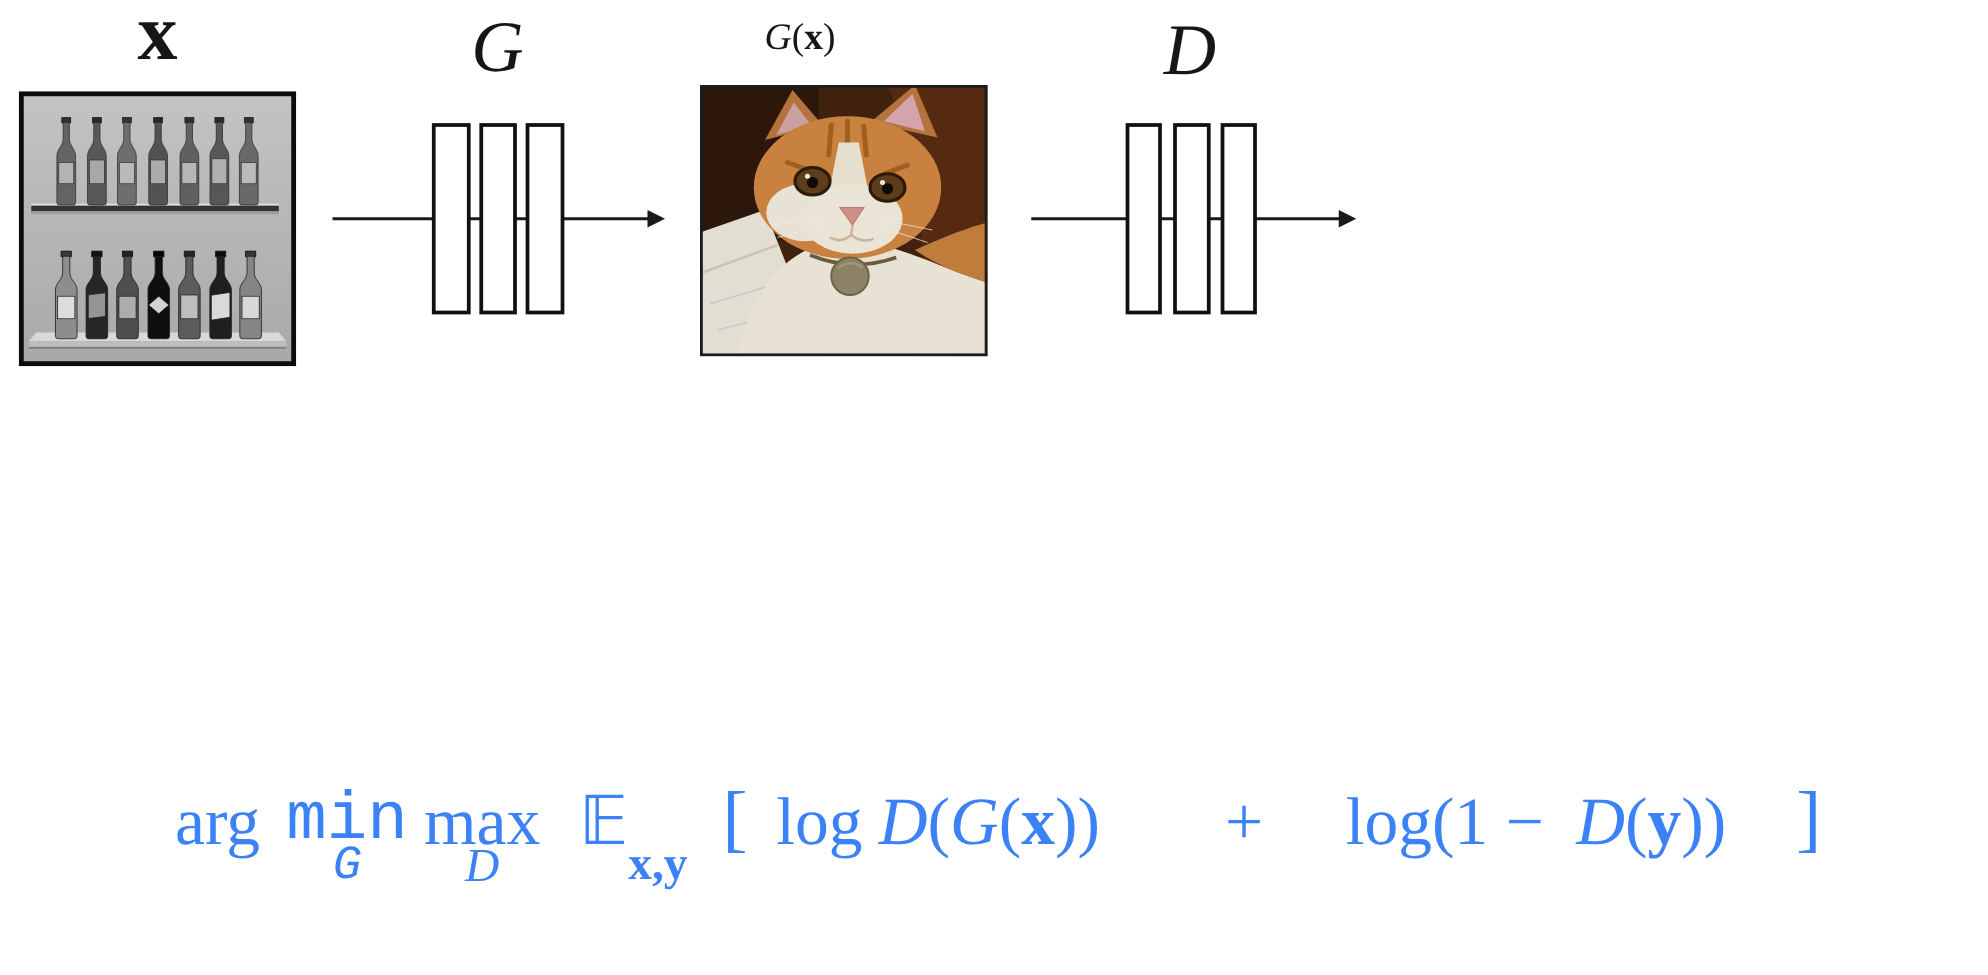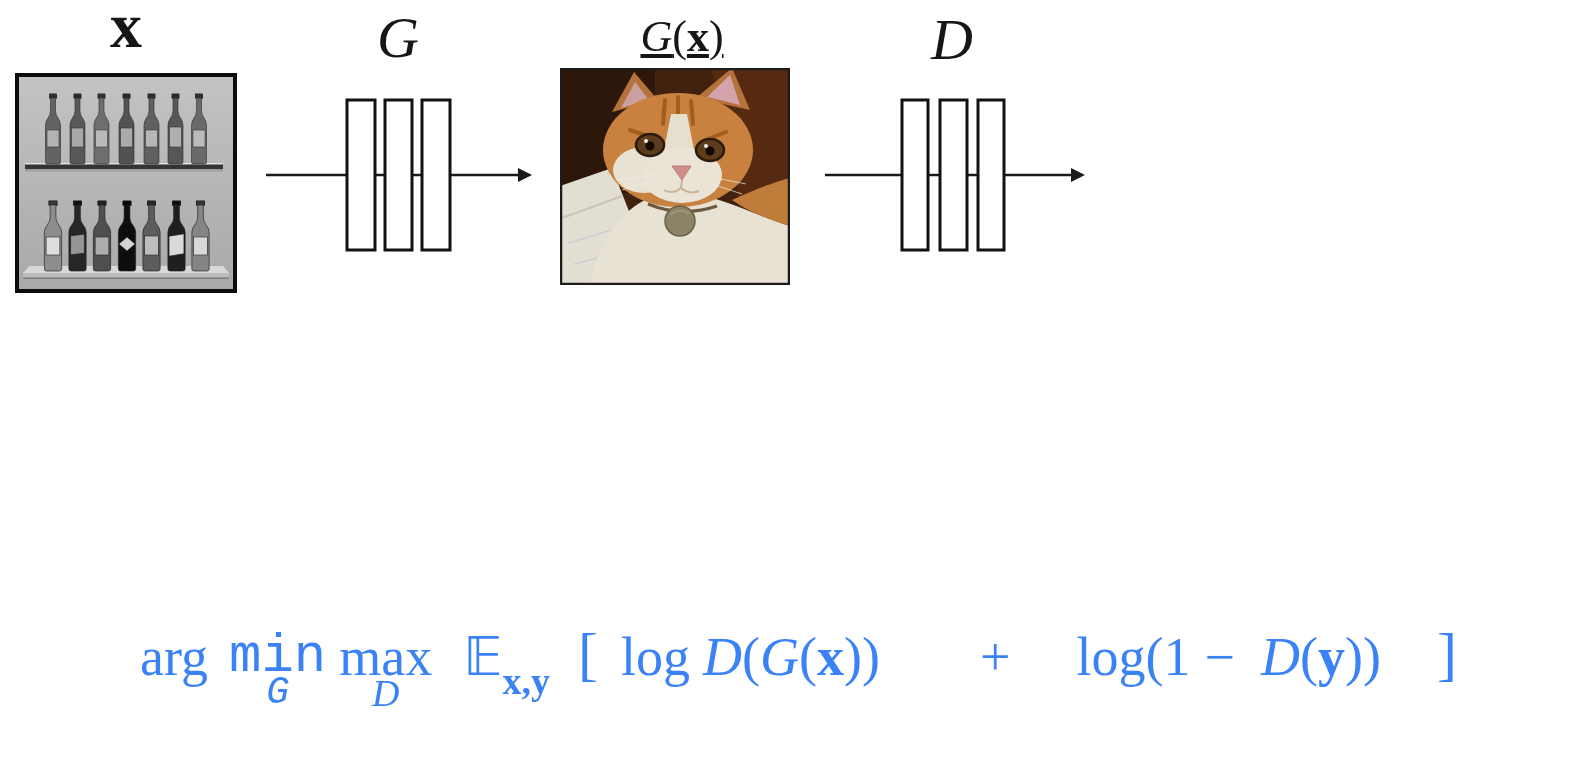--- a/index.html
+++ b/index.html
@@ -15,21 +15,21 @@
   
   .rof{position:absolute;left:1100px;top:152px;font-family:"Liberation Sans",sans-serif;
        font-size:52px;line-height:1;color:#141414;white-space:nowrap;}
   
   .formula{position:absolute;left:140px;top:624px;display:flex;align-items:flex-end;
            font-size:54px;line-height:1;color:#3b82f6;white-space:pre;}
   .formula .tok{display:inline-block;line-height:1;}
   .underop{position:relative;display:inline-block;}
   .under{position:absolute;top:44px;left:50%;transform:translateX(-50%);
          font-size:38px;font-style:italic;line-height:1;}
-  .sub{font-size:38px;position:relative;top:16px;font-weight:bold;}
+  .sub{font-size:38px;position:relative;top:26px;font-weight:bold;}
   .bb{font-family:"DejaVu Sans","DejaVu Serif","Liberation Serif",serif;}
   .brk{font-size:60px;}
 </style>
 </head>
 <body>
 
 <div id="app">
 
   <svg class="abs" style="left:0;top:0;" width="1590" height="780" viewBox="0 0 1590 780">
 
@@ -53,21 +53,21 @@
       <rect x="902" y="100" width="26" height="150" fill="#ffffff" stroke="#111" stroke-width="3"></rect>
       <rect x="940" y="100" width="27" height="150" fill="#ffffff" stroke="#111" stroke-width="3"></rect>
       <rect x="978" y="100" width="26" height="150" fill="#ffffff" stroke="#111" stroke-width="3"></rect>
     </g>
   </svg>
 
   <div class="abs lbl bf" style="left:15px;top:-6px;width:222px;font-size:64px;">x</div>
 
   <div class="abs lbl it" style="left:348px;top:9px;width:100px;font-size:58px;">G</div>
 
-  <div class="abs lbl" style="left:602px;top:15px;width:160px;font-size:44px;text-decoration:underline;">
+  <div class="abs lbl" style="left:560px;top:15px;width:160px;font-size:30px;">
     <span class="it">G</span><span>(</span><span class="bf">x</span><span>)</span>
   </div>
 
   <div class="abs lbl it" style="left:902px;top:11px;width:100px;font-size:58px;">D</div>
 
   <div class="photo" style="left:15px;top:73px;width:222px;height:220px;">
     <svg viewBox="0 0 222 220">
       <defs>
         <path id="bot" d="M -3.5 0 L 3.5 0 L 3.5 4.5 L 2.5 4.5 L 2.5 17 C 2.5 23 7.5 25 7.5 31 L 7.5 68 Q 7.5 70 5.5 70 L -5.5 70 Q -7.5 70 -7.5 68 L -7.5 31 C -7.5 25 -2.5 23 -2.5 17 L -2.5 4.5 L -3.5 4.5 Z"></path>
         <linearGradient id="wall" x1="0" y1="0" x2="0" y2="1">

